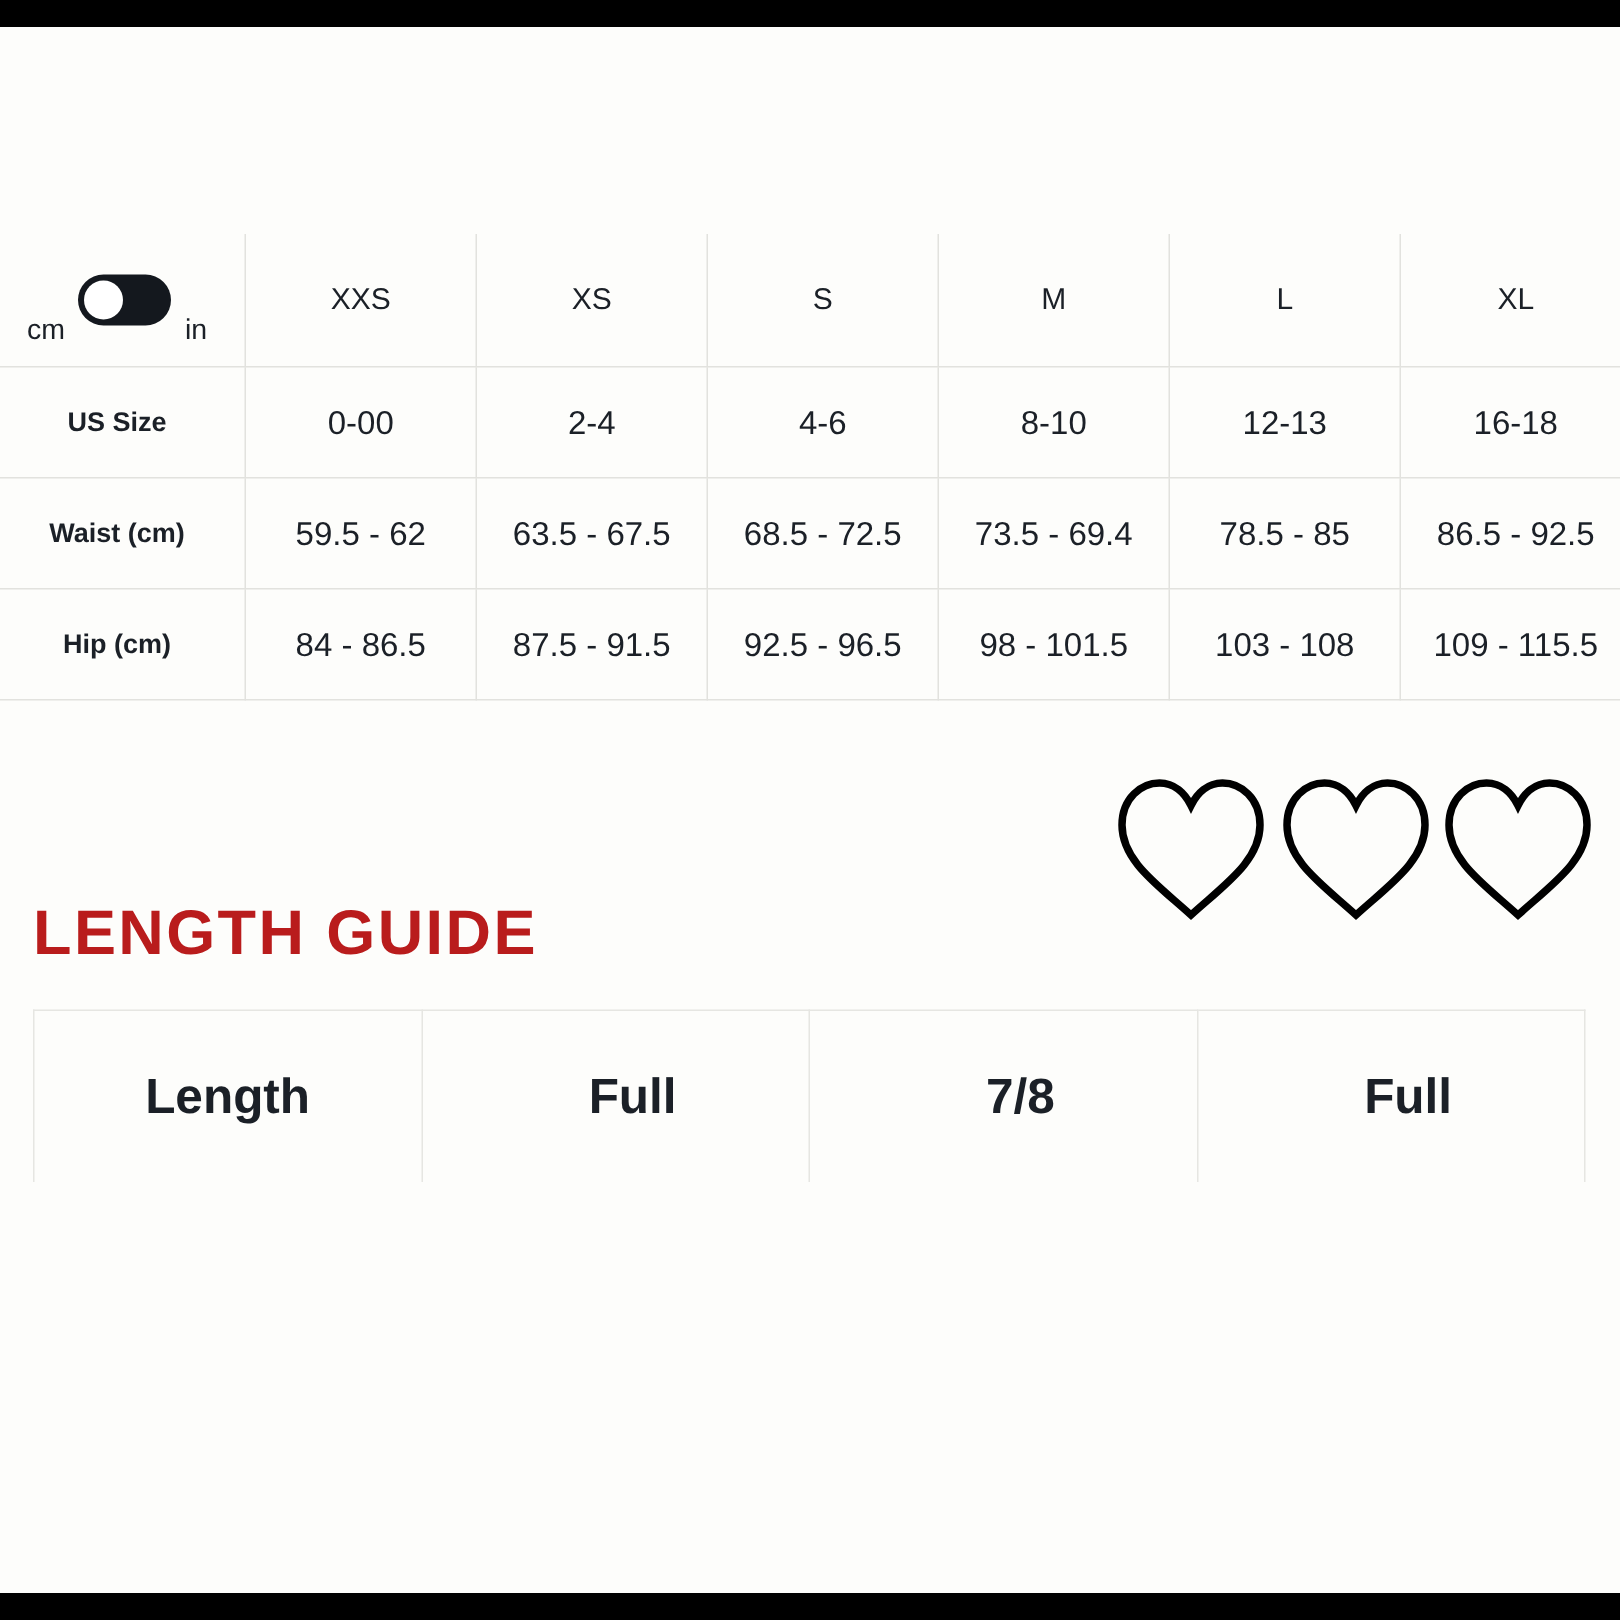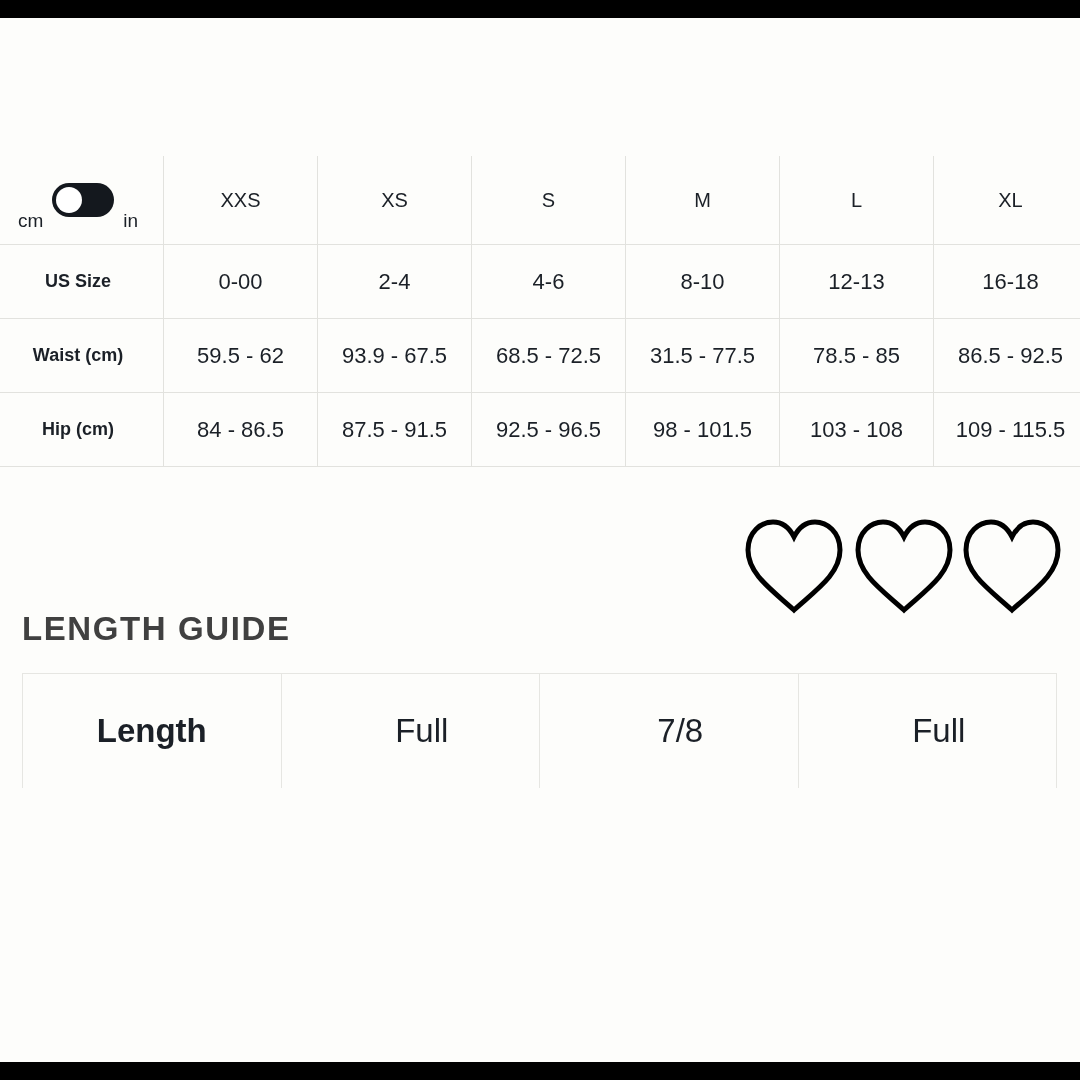--- a/index.html
+++ b/index.html
@@ -108,25 +108,25 @@
   }
   .hearts svg {
     position: absolute;
     top: 0;
   }
 
   
   .length-title {
     position: absolute;
     left: 22px;
-    top: 592px;
-    font-size: 33px;
+    top: 580px;
+    font-size: 42px;
     font-weight: bold;
     letter-spacing: 1.6px;
-    color: #404040;
+    color: #b91c1c;
     font-family: "Liberation Sans", sans-serif;
   }
   .length-table {
     position: absolute;
     left: 22px;
     top: 655px;
     width: 1035px;
     border-collapse: collapse;
     table-layout: fixed;
   }
@@ -137,21 +137,21 @@
     vertical-align: middle;
     font-size: 33px;
     color: #1b2027;
     font-family: "Liberation Sans", sans-serif;
   }
   .length-table tr:first-child td {
     font-weight: bold;
     margin-left: 42px;
   }
   .length-table tr:first-child td.plain {
-    font-weight: normal;
+    font-weight: bold;
     padding-left: 24px;
   }
   .length-table td.head-label {
     font-weight: bold;
   }
   .length-table tr:last-child td {
     border-bottom: none;
   }
 </style>
 </head>
@@ -186,23 +186,23 @@
           <td>2-4</td>
           <td>4-6</td>
           <td>8-10</td>
           <td>12-13</td>
           <td>16-18</td>
         </tr>
 
         <tr>
           <td class="first-col label-col">Waist (cm)</td>
           <td>59.5 - 62</td>
-          <td>93.9 - 67.5</td>
+          <td>63.5 - 67.5</td>
           <td>68.5 - 72.5</td>
-          <td>31.5 - 77.5</td>
+          <td>73.5 - 69.4</td>
           <td>78.5 - 85</td>
           <td>86.5 - 92.5</td>
         </tr>
 
         <tr>
           <td class="first-col label-col">Hip (cm)</td>
           <td>84 - 86.5</td>
           <td>87.5 - 91.5</td>
           <td>92.5 - 96.5</td>
           <td>98 - 101.5</td>

